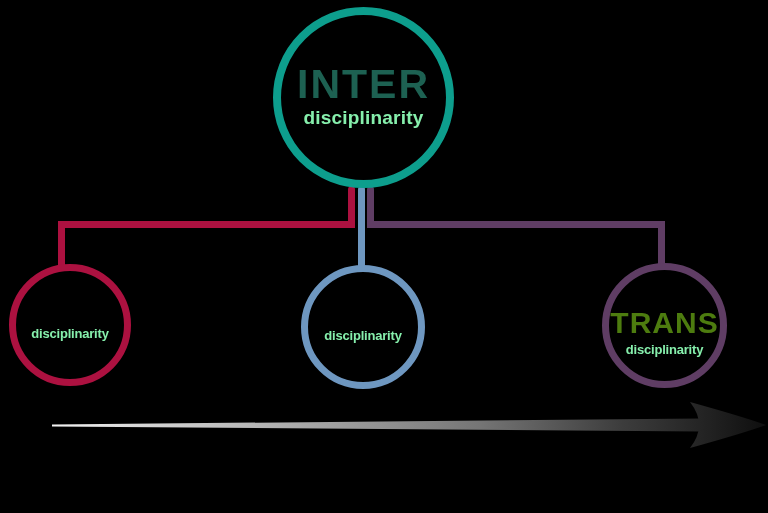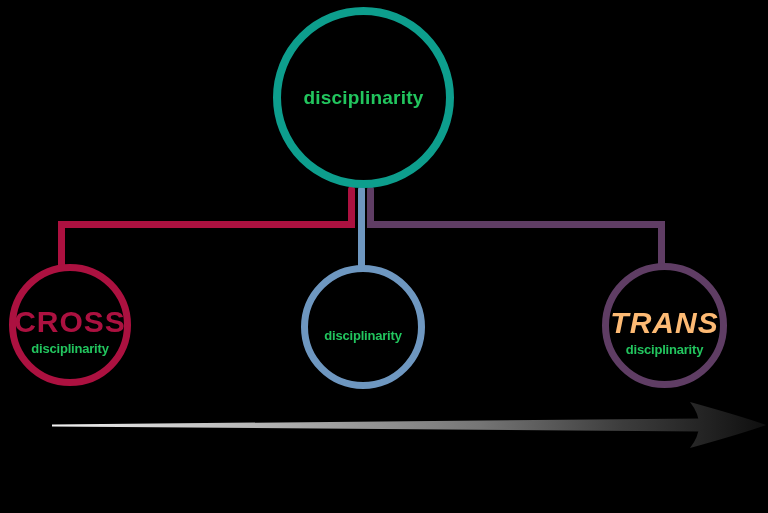--- a/index.html
+++ b/index.html
@@ -17,21 +17,21 @@
     position: absolute;
     border-radius: 50%;
     box-sizing: border-box;
     display: flex;
     flex-direction: column;
     align-items: center;
     justify-content: center;
     text-align: center;
   }
   .node .title   { font-weight: bold; line-height: 1; letter-spacing: 1px; }
-  .node .subtitle{ font-weight: bold; line-height: 1; color: #22c55e; }
+  .node .subtitle{ font-weight: bold; line-height: 1; color: #86efac; }
 
   #node-inter {
     left: 273px; top: 7px; width: 181px; height: 181px;
     border: 8px solid #0d9e8d;
   }
   #node-inter .title    { font-size: 41px; letter-spacing: 2px; color: #1d6152; }
   #node-inter .subtitle { font-size: 19px; margin-top: 3px; letter-spacing: 0.2px; }
   #node-inter .content  { transform: translateY(-2px); }
 
   .small-node .content  { transform: translateY(6px); }
@@ -47,21 +47,21 @@
   #node-multi {
     left: 301px; top: 265px; width: 124px; height: 124px;
     border: 7px solid #6e97c0;
   }
   #node-multi .title { color: #4878a8; }
 
   #node-trans {
     left: 602px; top: 263px; width: 125px; height: 125px;
     border: 7px solid #5f3d64;
   }
-  #node-trans .title { color: #fdba74; font-style: italic; }
+  #node-trans .title { color: #4d7c0f; }
 
   .content { display: flex; flex-direction: column; align-items: center; }
 
   
   .line { position: absolute; }
   .red    { background: #ac1140; }
   .blue   { background: #6e97c0; }
   .purple { background: #5f3d64; }
 
   #stub-red    { left: 348px; top: 186px; width: 7px; height: 42px; border-radius: 4px 4px 0 0; }
@@ -87,27 +87,27 @@
   <div class="line red" id="drop-red"></div>
 
   <div class="line blue" id="stub-blue"></div>
 
   <div class="line purple" id="stub-purple"></div>
   <div class="line purple" id="h-purple"></div>
   <div class="line purple" id="drop-purple"></div>
 
   <div class="node" id="node-inter">
     <div class="content">
+      <span class="title">INTER</span>
       <span class="subtitle">disciplinarity</span>
     </div>
   </div>
 
   <div class="node small-node" id="node-cross">
     <div class="content">
-      <span class="title">CROSS</span>
       <span class="subtitle">disciplinarity</span>
     </div>
   </div>
 
   <div class="node small-node" id="node-multi">
     <div class="content">
       <span class="subtitle">disciplinarity</span>
     </div>
   </div>
 

